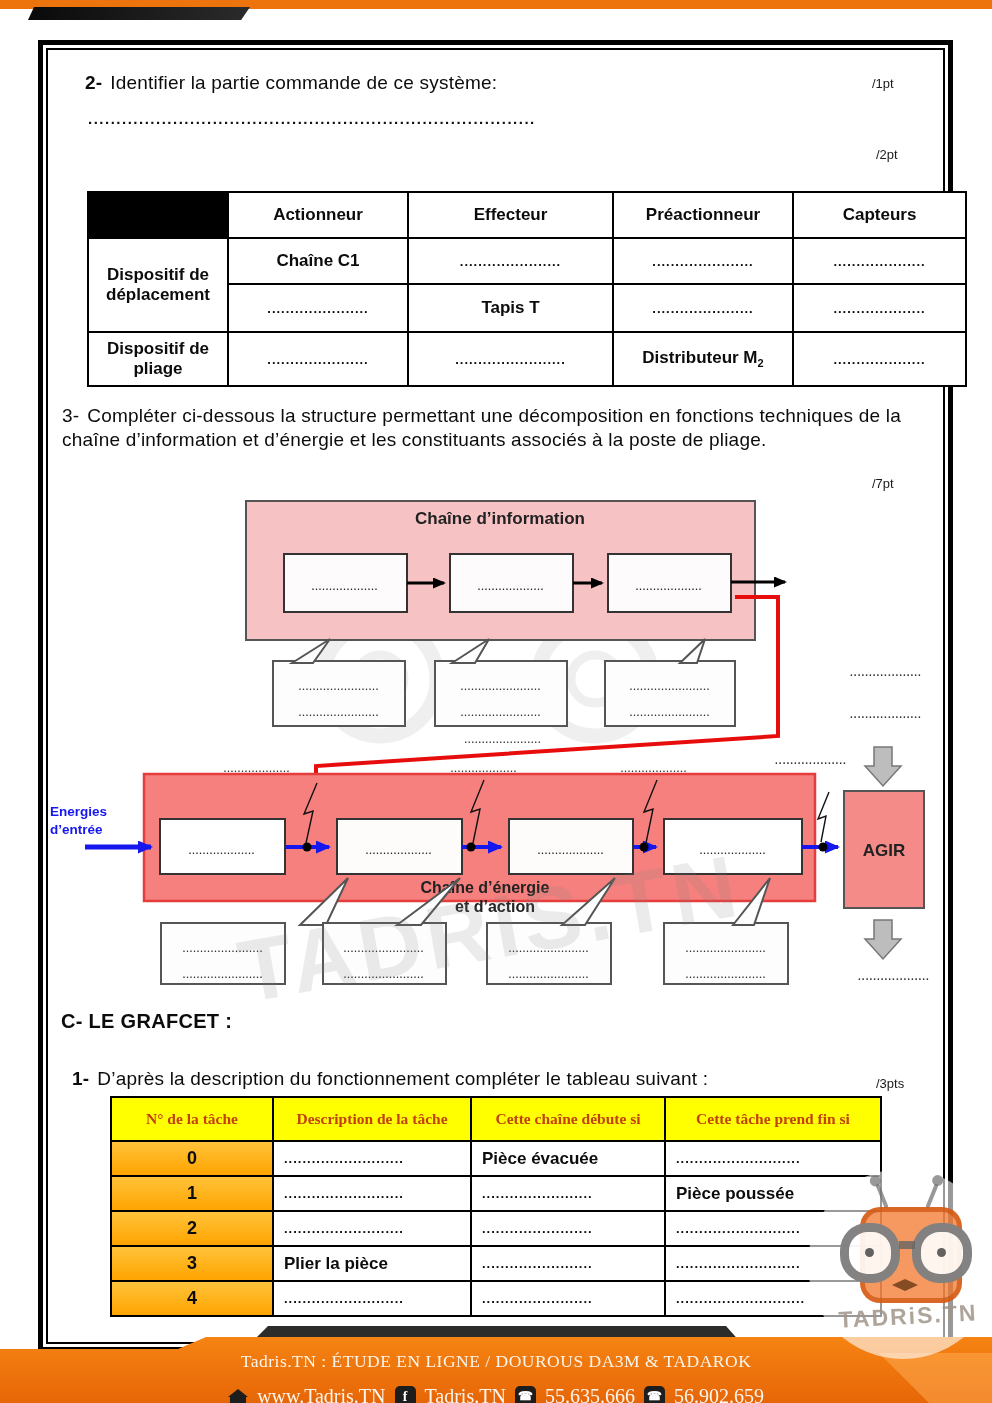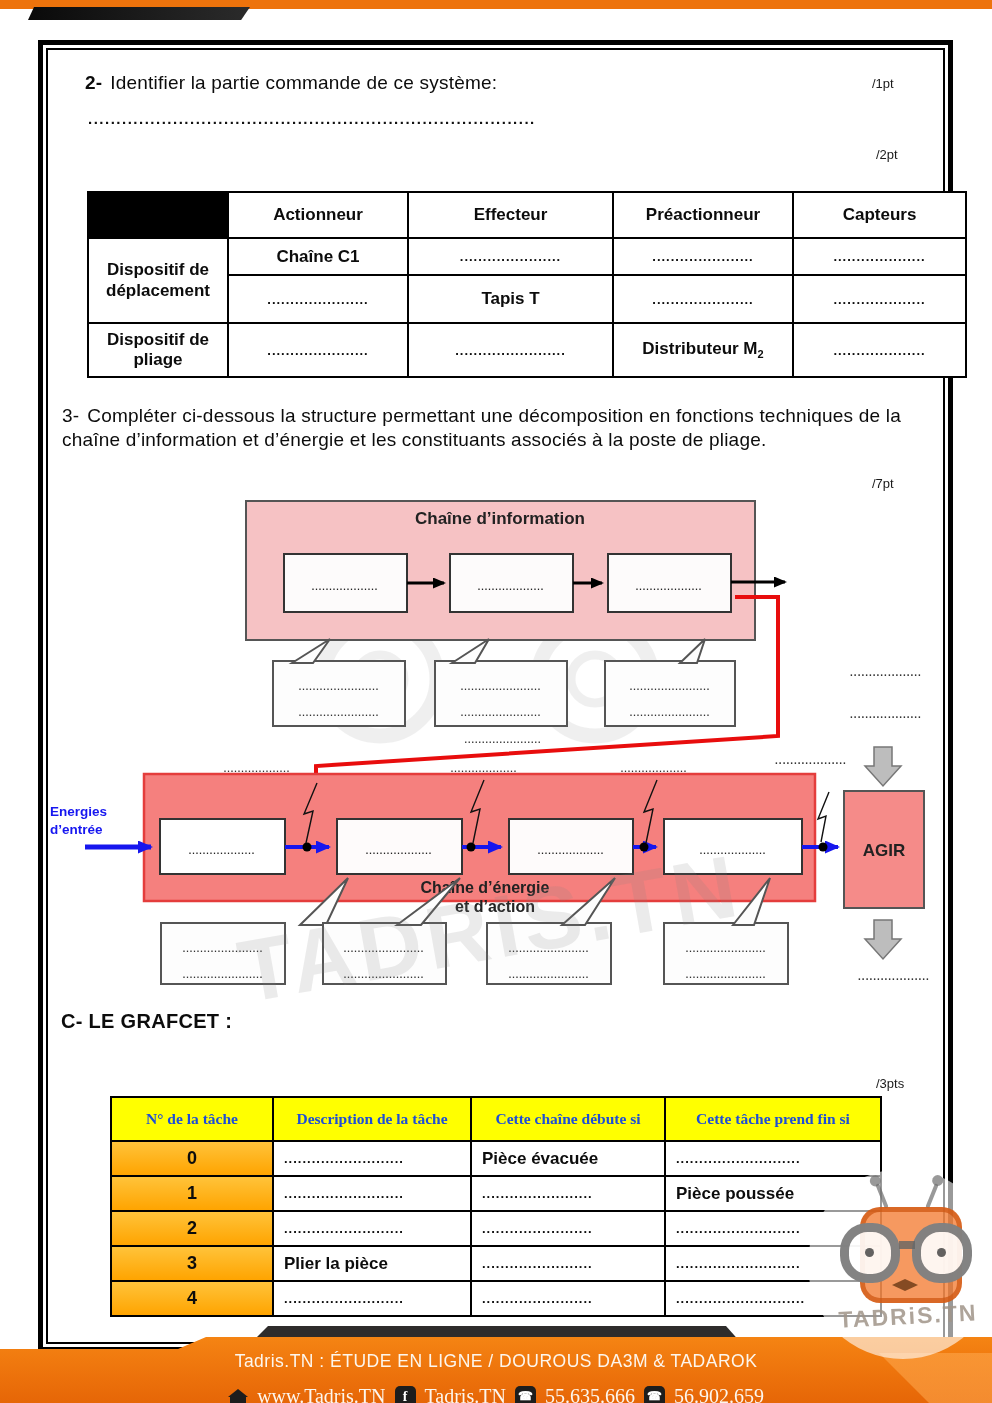--- a/index.html
+++ b/index.html
@@ -30,21 +30,21 @@
   .t1 .dots{font-weight:700;font-size:13px;letter-spacing:1px;}
   sub{font-size:11px;}
 
   
   .sec-title{font-size:20px;font-weight:700;letter-spacing:.3px;}
 
   
   table.t2{border-collapse:collapse;table-layout:fixed;width:770px;background:#fff;}
   .t2 td{border:2px solid #000;vertical-align:middle;padding:0 0 0 10px;font-size:16px;}
   .t2 .head{background:#FFFF00;font-family:"Liberation Serif",serif;font-weight:700;font-size:15.5px;
-            color:#1d4ed8;text-align:center;padding:0 2px;}
+            color:#c2410c;text-align:center;padding:0 2px;}
   .t2 .num{background:linear-gradient(180deg,#FFC33A,#FFA400);font-weight:700;font-size:18px;text-align:center;padding:0;}
   .t2 .gdots{font-weight:700;font-size:13px;letter-spacing:1px;}
   .t2 .gbold{font-weight:700;font-size:17px;}
 
   
   .wm-big{left:140px;top:878px;width:700px;text-align:center;font-size:88px;font-weight:700;
           letter-spacing:5px;color:rgba(128,128,128,0.16);transform:rotate(-10deg);z-index:20;pointer-events:none;
           font-family:"Liberation Sans",sans-serif;}
   .owl{left:818px;top:1175px;width:180px;height:180px;z-index:40;pointer-events:none;}
   .owl-circle{position:absolute;left:-10px;top:-6px;width:190px;height:190px;border-radius:50%;
@@ -67,21 +67,21 @@
 
   
   .foot-trap{left:250px;top:1326px;width:492px;height:18px;background:#2E2C2B;
              clip-path:polygon(18px 0,476px 0,492px 100%,0 100%);z-index:34;}
   .footer-band{left:0;top:1337px;width:992px;height:66px;z-index:35;
                background:linear-gradient(180deg,#F58413 0%,#ED730C 55%,#E66607 100%);
                clip-path:polygon(0 12px,178px 12px,206px 0,992px 0,992px 66px,0 66px);}
   .foot-light{position:absolute;right:0;bottom:0;width:140px;height:50px;
               background:linear-gradient(45deg,rgba(255,160,60,0) 40%,rgba(255,170,80,.55) 41%);}
   .foot-l1{position:absolute;left:0;top:14px;width:100%;text-align:center;color:#FDF6ED;
-           font-family:Liberation Sans, sans-serif;font-size:17.5px;letter-spacing:.5px;}
+           font-family:Liberation Serif, serif;font-size:17.5px;letter-spacing:.5px;}
   .foot-l2{position:absolute;left:0;top:36px;width:100%;display:flex;justify-content:center;align-items:center;
            gap:9px;color:#FDF6ED;font-family:"Liberation Serif",serif;font-size:20px;margin-top:12px;}
   .ic-sq{display:inline-flex;width:21px;height:21px;background:#1d1d1d;border-radius:5px;color:#fff;
          align-items:center;justify-content:center;font-size:14px;font-weight:700;
          font-family:"Liberation Serif",serif;}
   .ic-house{display:inline-block;position:relative;width:20px;height:16px;}
   .ic-house::before{content:"";position:absolute;left:2px;top:7px;width:16px;height:9px;background:#1d1d1d;}
   .ic-house::after{content:"";position:absolute;left:0;top:0;border-left:10px solid transparent;
                    border-right:10px solid transparent;border-bottom:8px solid #1d1d1d;}
 </style>
@@ -113,21 +113,21 @@
         <col style="width:173px">
       </colgroup>
     <tbody>
         <tr style="height:46px">
       <td class="blackcell"></td>
       <td class="hdr">Actionneur</td>
       <td class="hdr">Effecteur</td>
       <td class="hdr">Préactionneur</td>
       <td class="hdr">Capteurs</td>
     </tr>
-    <tr style="height:37px">
+    <tr style="height:46px">
       <td class="rowhdr" rowspan="2">Dispositif de déplacement</td>
       <td class="hdr">Chaîne C1</td>
       <td class="dots">......................</td>
       <td class="dots">......................</td>
       <td class="dots">....................</td>
     </tr>
     <tr style="height:48px">
       <td class="dots">......................</td>
       <td class="hdr">Tapis T</td>
       <td class="dots">......................</td>
@@ -277,20 +277,23 @@
       <text x="504" y="458">.......................</text>
       <text x="504" y="484">.......................</text>
       <text x="681" y="458">.......................</text>
       <text x="681" y="484">.......................</text>
     </g>
   </svg>
 
   <div class="abs wm-big">TADRIS.TN</div>
 
   <div class="abs sec-title" style="left:61px;top:1010px;">C-  LE GRAFCET :</div>
+  <div class="abs qline" style="left:72px;top:1068px;">
+    <span class="qnum">1-</span><span>D’après la description du fonctionnement  compléter le tableau suivant :</span>
+  </div>
   <div class="abs pts" style="left:876px;top:1076px;">/3pts</div>
 
   <table class="abs t2" style="left:110px;top:1096px;">
     <colgroup>
         <col style="width:162px">
         <col style="width:198px">
         <col style="width:194px">
         <col style="width:216px">
       </colgroup>
     <tbody>

